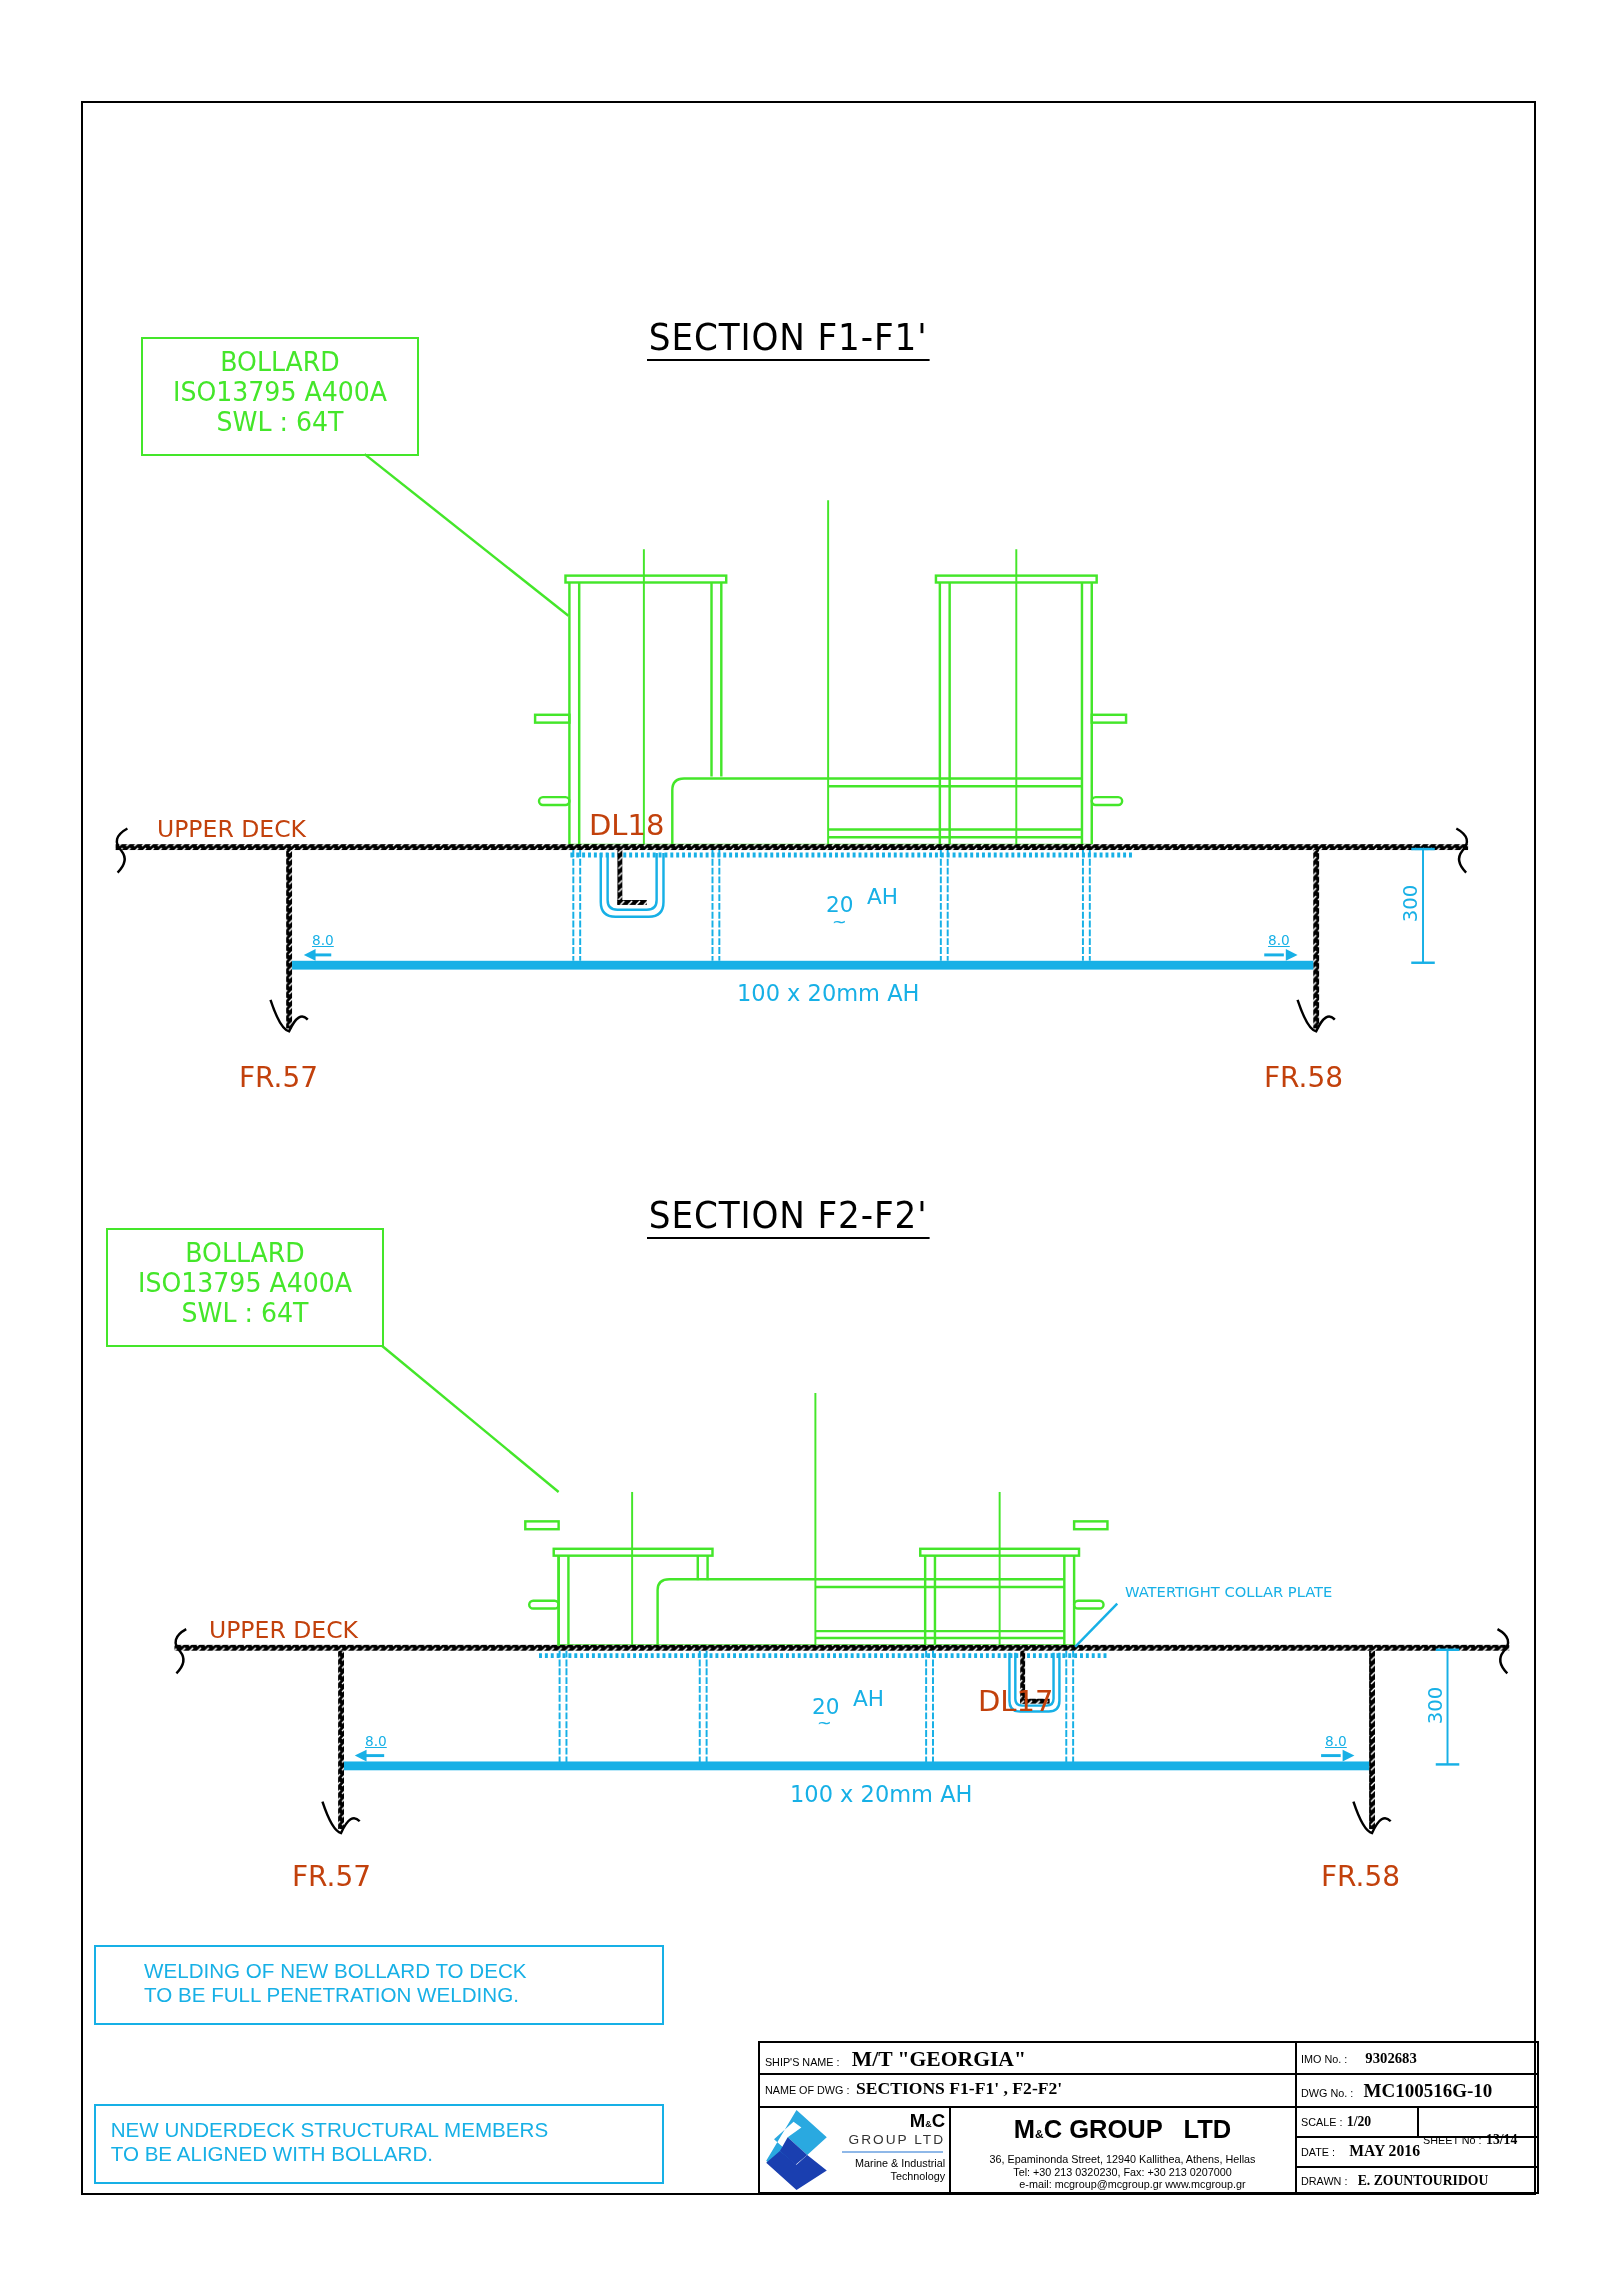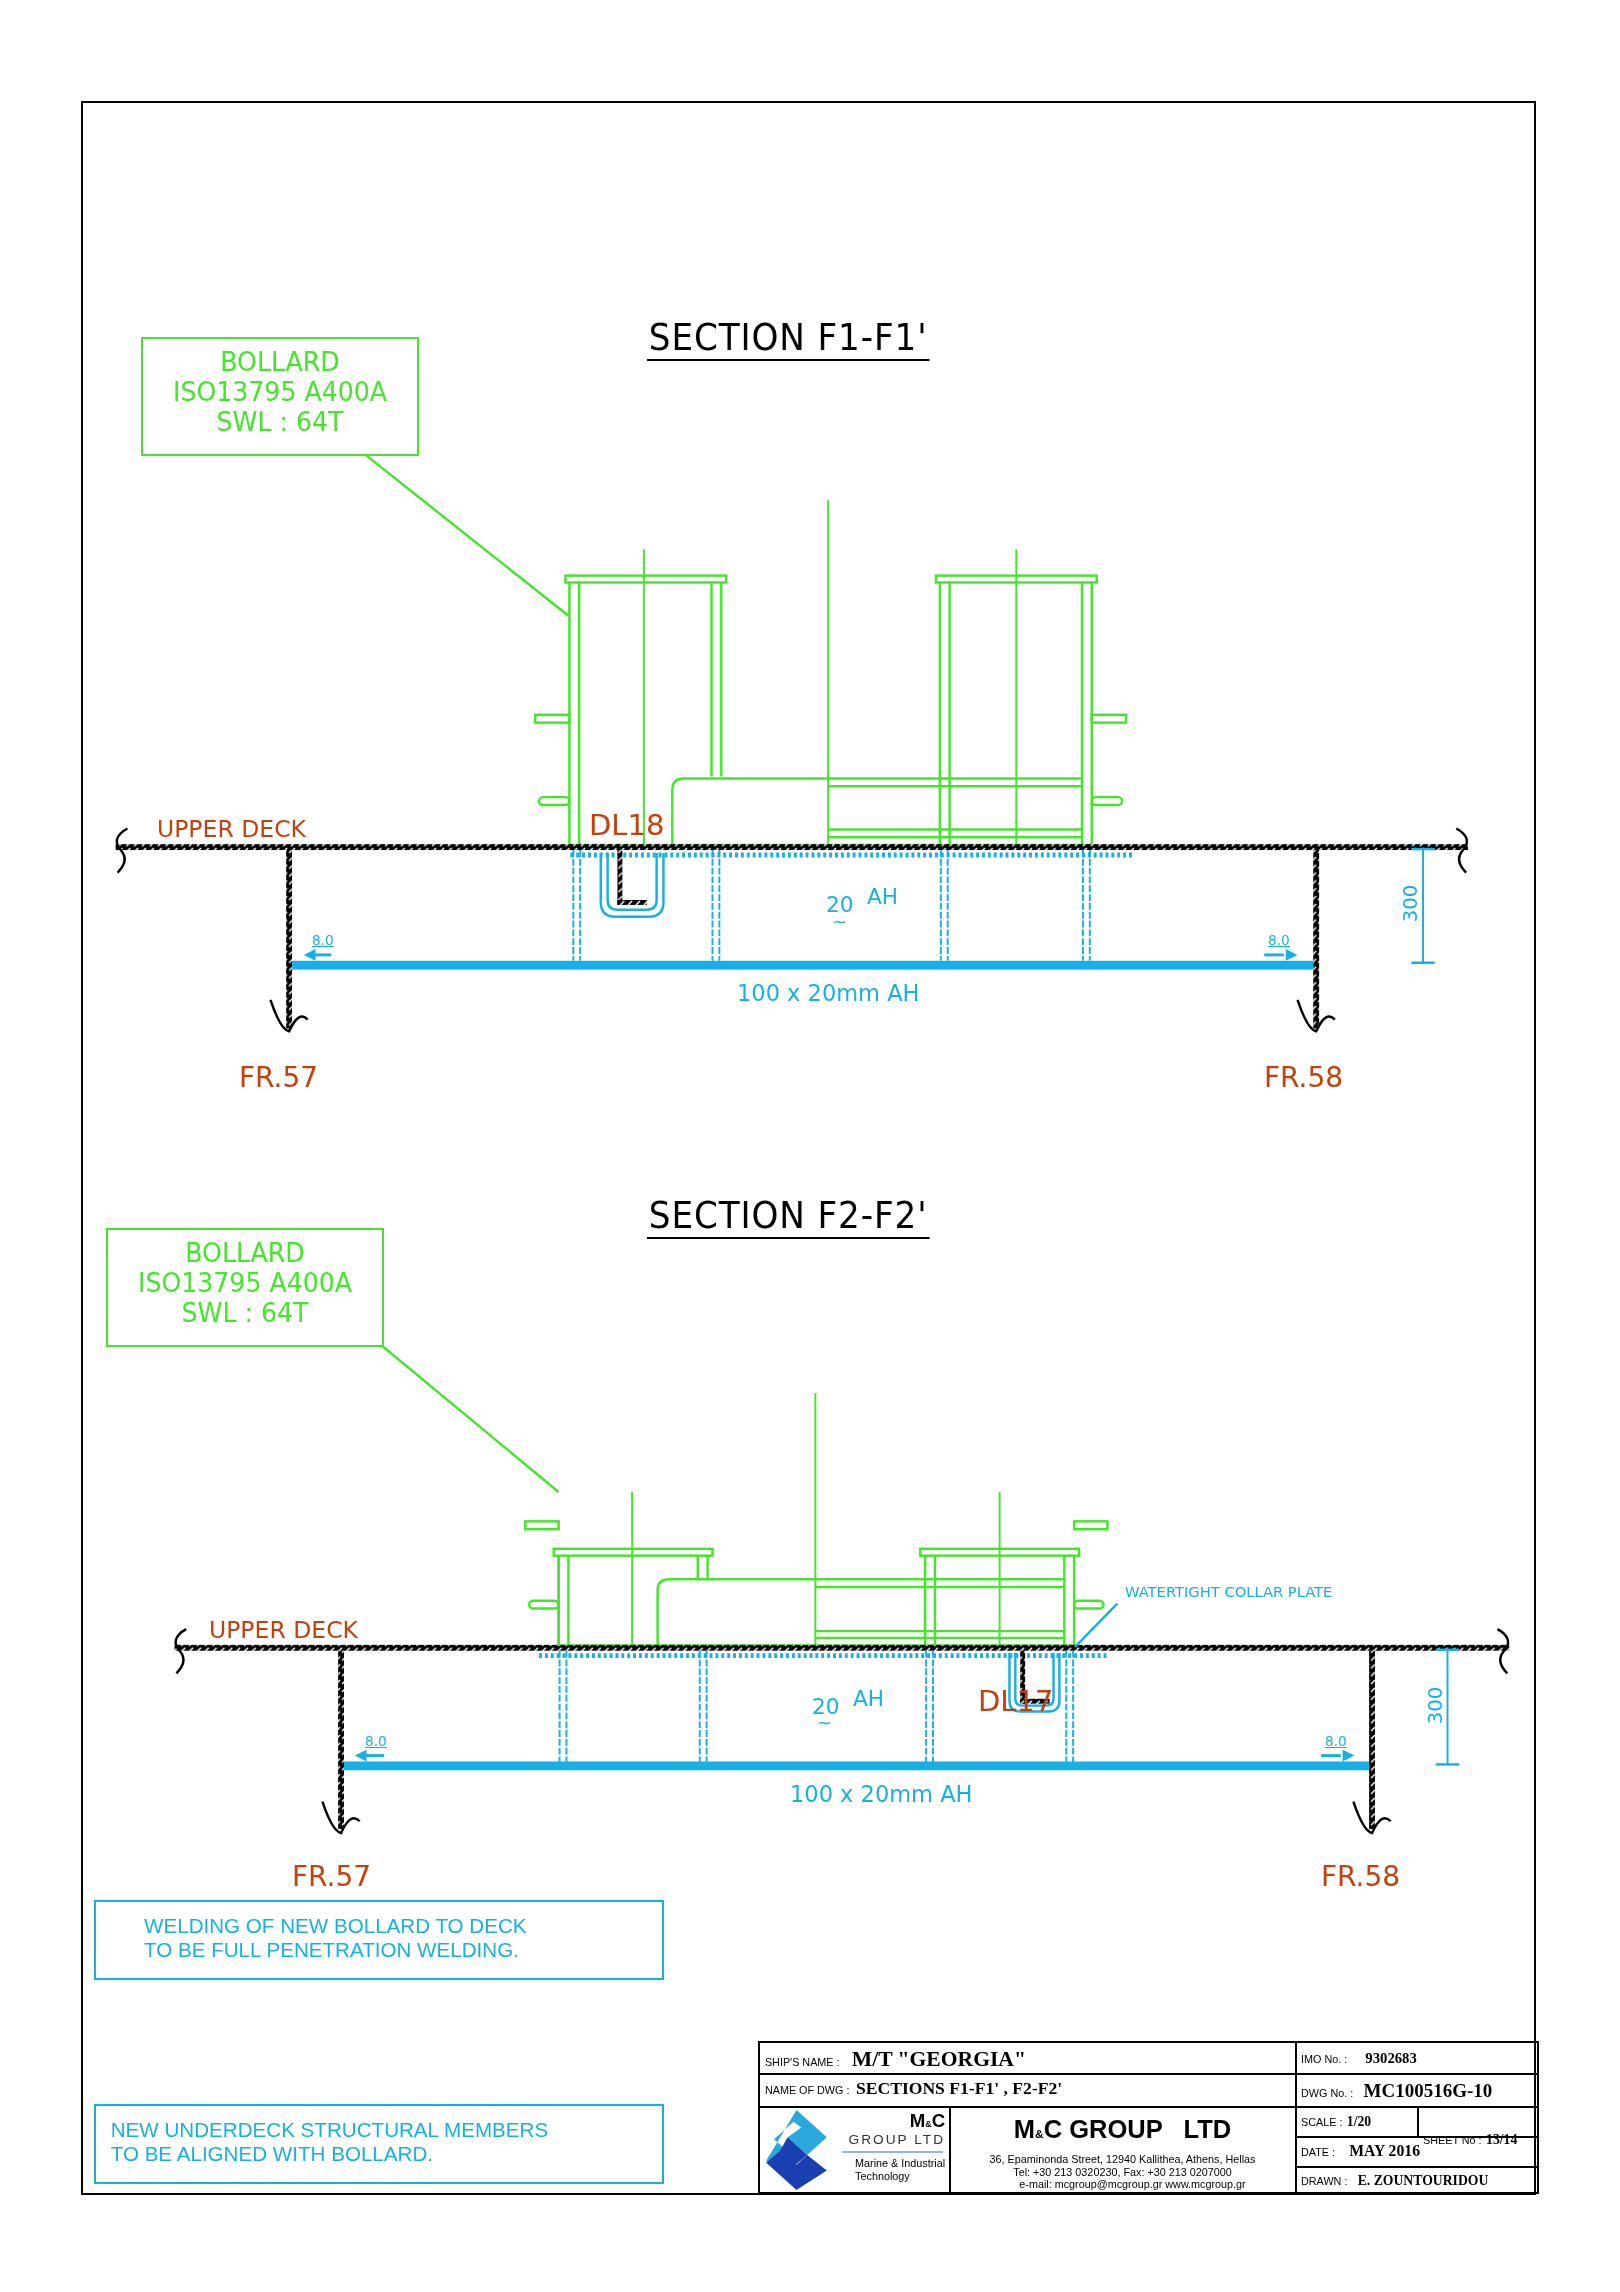--- a/index.html
+++ b/index.html
@@ -216,21 +216,21 @@
 <div class="lbl-blue" style="left:812px;top:1694px;font-size:21.6px;">20</div>
 <div class="lbl-blue" style="left:853px;top:1686px;font-size:21.6px;">AH</div>
 <div class="lbl-blue" style="left:817px;top:1713px;font-size:17.6px;">~</div>
 <div class="lbl-blue" style="left:790px;top:1781px;font-size:22.5px;">100 x 20mm AH</div>
 <div class="lbl-blue" style="left:365px;top:1733px;font-size:13.7px;text-decoration:underline;">8.0</div>
 <div class="lbl-blue" style="left:1325px;top:1733px;font-size:13.7px;text-decoration:underline;">8.0</div>
 <div class="lbl-blue" style="left:1417px;top:1694px;font-size:19.6px;transform:rotate(-90deg);">300</div>
 <div class="lbl" style="left:292px;top:1860px;font-size:28px;">FR.57</div>
 <div class="lbl" style="left:1321px;top:1860px;font-size:28px;">FR.58</div>
 
-<div class="note-box" style="left:94px;top:1900px;width:570px;height:80px;padding-left:48px;">
+<div class="note-box" style="left:94px;top:1945px;width:570px;height:80px;padding-left:48px;">
   <div>WELDING OF NEW BOLLARD TO DECK</div>
   <div>TO BE FULL PENETRATION WELDING.</div>
 </div>
 <div class="note-box" style="left:94px;top:2104px;width:570px;height:80px;">
   <div>NEW UNDERDECK STRUCTURAL MEMBERS</div>
   <div>TO BE ALIGNED WITH BOLLARD.</div>
 </div>
 
 <div class="tb">
 
@@ -262,21 +262,21 @@
 
   <div class="cell" style="left:2px;top:65px;width:187px;height:84px;">
     <svg width="65" height="84" viewBox="0 0 66 86" style="position:absolute;left:2px;top:0;">
       <polygon points="33,2 64,30 44,48 24,30 38,20 30,14 10,32 30,50 14,66 2,54" fill="#2aa9e0"></polygon>
       <polygon points="44,48 64,64 33,84 2,56 16,44 33,58 44,48" fill="#1a3fb0"></polygon>
       <polygon points="24,30 44,48 32,58 16,44" fill="#1a3fb0"></polygon>
     </svg>
     <div style="position:absolute;right:3.9px;top:2px;font-family:'Liberation Sans',sans-serif;font-weight:bold;font-size:18.6px;"><span>M</span><span style="font-size:8.8px;">&amp;</span><span>C</span></div>
     <div style="position:absolute;right:3.9px;top:23.5px;font-family:'Liberation Sans',sans-serif;font-size:13.7px;letter-spacing:2px;color:#333;">GROUP LTD</div>
     <div style="position:absolute;left:80px;right:5.9px;top:43px;height:2px;background:#8fb8e8;"></div>
-    <div style="position:absolute;right:3.9px;top:49px;font-family:'Liberation Sans',sans-serif;font-size:10.8px;text-align:left;line-height:12.7px;">
+    <div style="position:absolute;right:3.9px;top:49px;font-family:'Liberation Sans',sans-serif;font-size:10.8px;text-align:right;line-height:12.7px;">
       <div>Marine &amp; Industrial</div>
       <div>Technology</div>
     </div>
   </div>
 
   <div class="cell" style="left:191px;top:65px;width:343px;height:84px;text-align:center;">
     <div style="font-family:'Liberation Sans',sans-serif;font-weight:bold;font-size:25.5px;line-height:38px;margin-top:2px;"><span>M</span><span style="font-size:11.8px;">&amp;</span><span style="white-space:pre;">C GROUP   LTD</span></div>
     <div style="font-family:'Liberation Sans',sans-serif;font-size:10.8px;line-height:12.7px;">36, Epaminonda Street, 12940 Kallithea, Athens, Hellas</div>
     <div style="font-family:'Liberation Sans',sans-serif;font-size:10.8px;line-height:12.7px;">Tel: +30 213 0320230, Fax: +30 213 0207000</div>
     <div style="font-family:'Liberation Sans',sans-serif;font-size:10.8px;line-height:12.7px;padding-left:20px;">e-mail: mcgroup@mcgroup.gr  www.mcgroup.gr</div>

